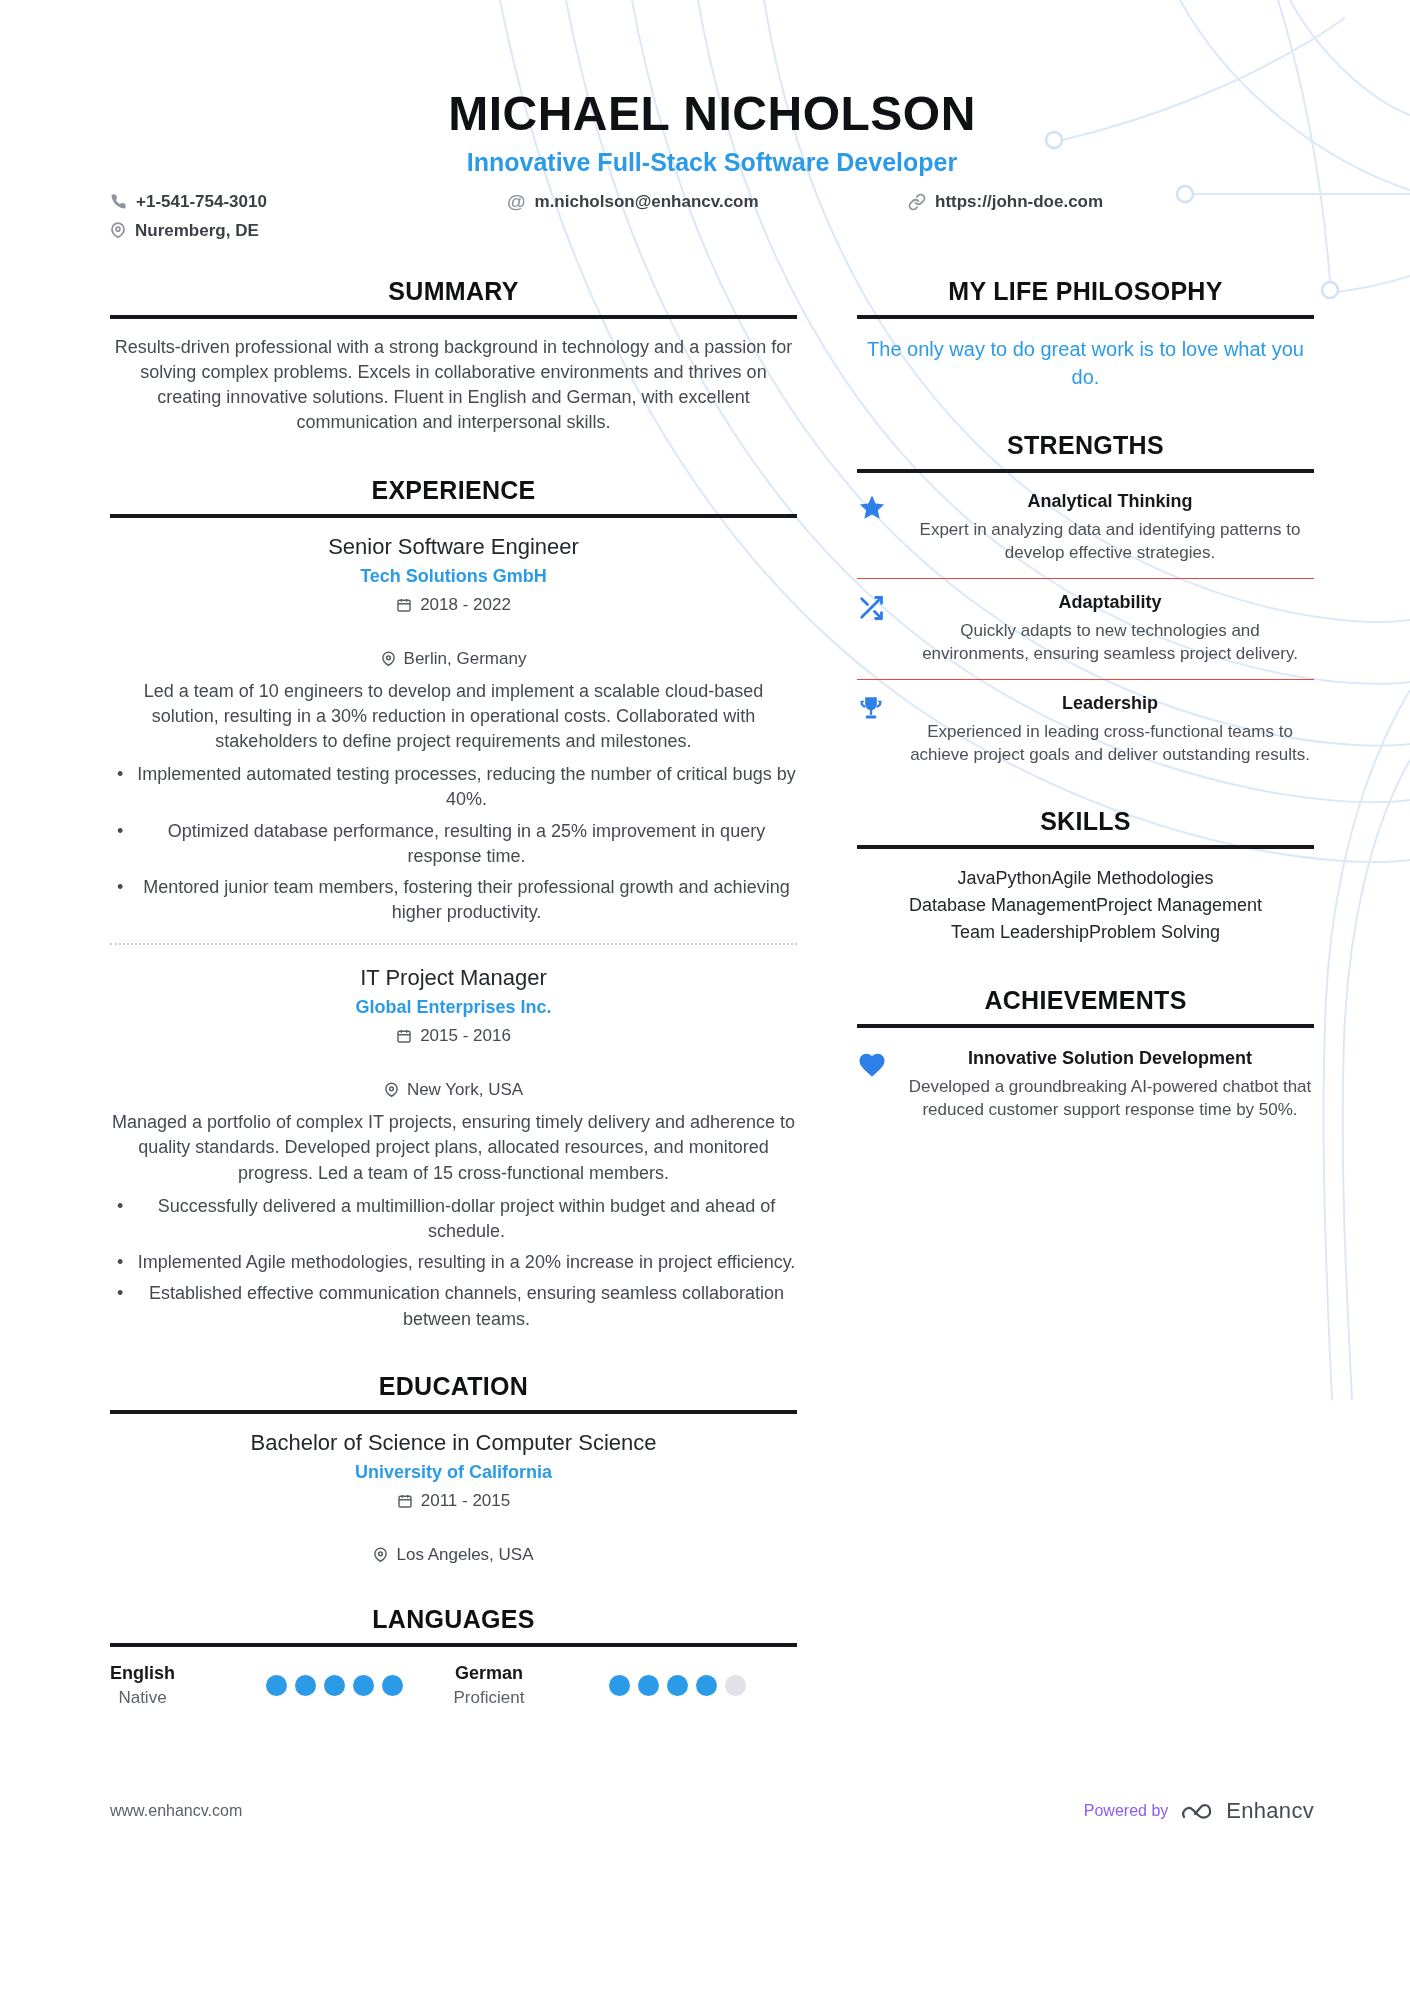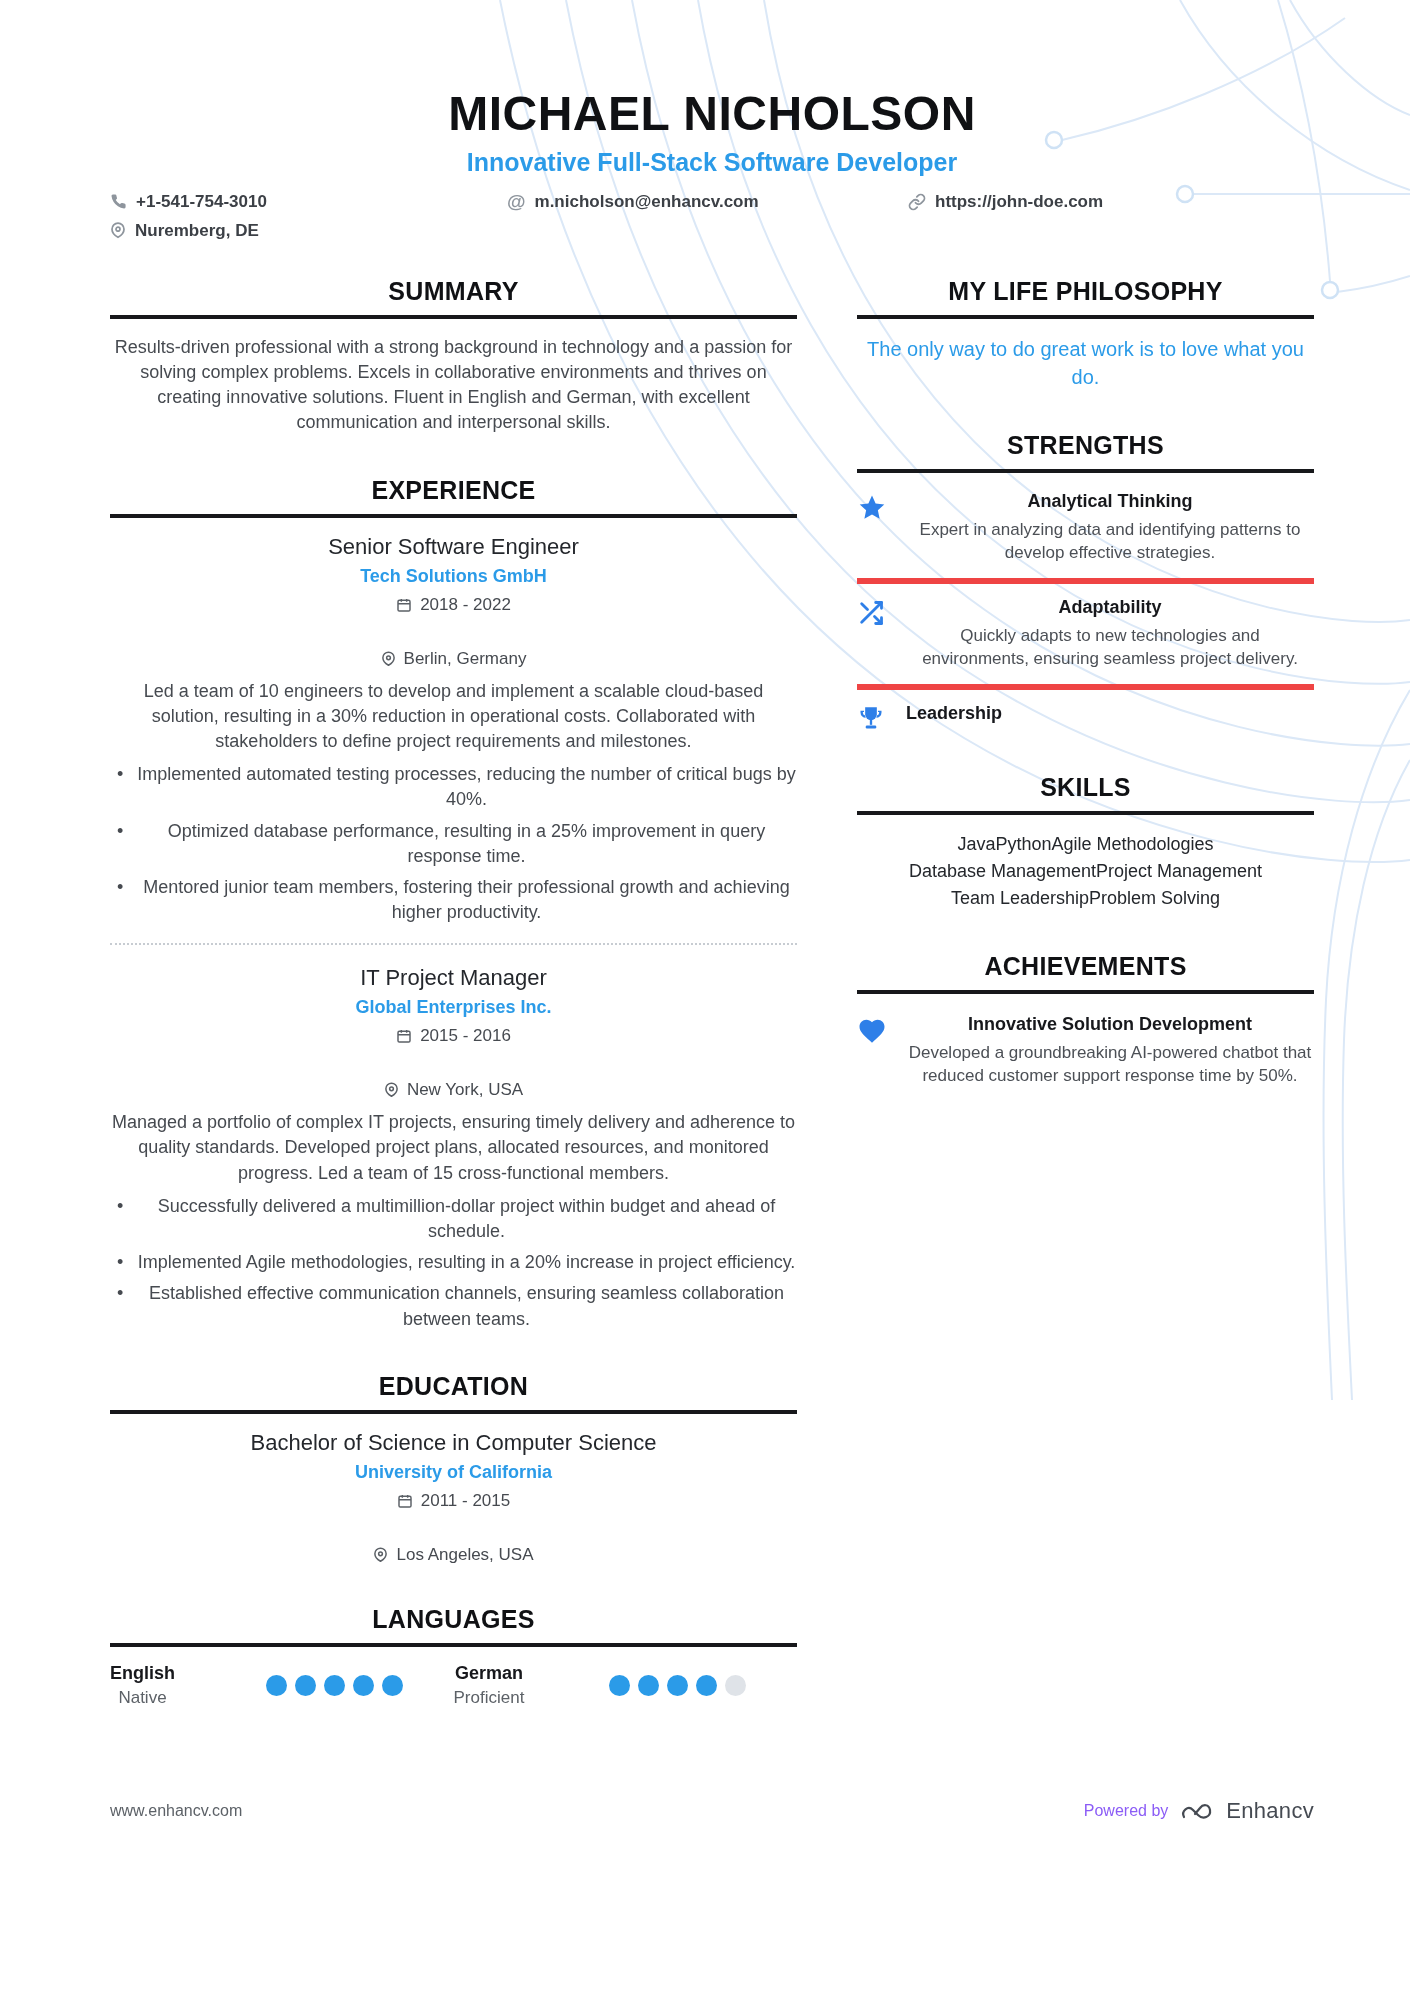--- a/index.html
+++ b/index.html
@@ -39,21 +39,21 @@
   .mi{display:flex;align-items:center;gap:8px;}
   .mi svg{display:block;}
   .desc{font-size:18px;line-height:1.4;color:#464a50;margin:0 0 8px;}
   .bullets{list-style:none;margin:0;padding:0;}
   .bullets li{position:relative;padding-left:26px;font-size:18px;line-height:1.4;color:#464a50;margin-bottom:6px;}
   .bullets li::before{content:"\2022";position:absolute;left:7px;top:0;color:#464a50;}
   .divider{border:none;border-top:2px dotted #c7ccd2;margin:18px 0 20px;}
 
   
   .quote{font-size:20px;line-height:1.4;color:var(--accent);margin:0;}
-  .sitem{display:flex;gap:17px;padding:13px 0;border-bottom:6px solid #ef4444;}
+  .sitem{display:flex;gap:17px;padding:13px 0;border-bottom:1px solid #ef4444;}
   .sitem:first-of-type{padding-top:2px;}
   .sitem:last-of-type{border-bottom:none;padding-bottom:0;}
   .sicon{flex:0 0 32px;padding-top:2px;}
   .sicon svg{display:block;}
   .sname{font-size:18px;font-weight:700;color:#17181c;margin:0 0 6px;}
   .stext{font-size:17px;line-height:1.38;color:#4c5056;margin:0;}
   .skill-row{font-size:18px;line-height:1.5;color:#24272c;}
   .skill{display:inline;}
   .aitem{display:flex;gap:17px;padding-top:4px;}
 
@@ -305,20 +305,21 @@
               <svg width="28" height="28" viewBox="0 0 24 24" fill="var(--icon-blue)">
                   <path d="M7 2h10v6a5 5 0 0 1-10 0V2z"></path>
                   <path d="M6 5H3v1.5A4.5 4.5 0 0 0 7.5 11l-.6-2A2.5 2.5 0 0 1 5 6.5V6h1V5z"></path>
                   <path d="M18 5h3v1.5A4.5 4.5 0 0 1 16.5 11l.6-2A2.5 2.5 0 0 0 19 6.5V6h-1V5z"></path>
                   <rect x="11" y="12.5" width="2" height="4.5"></rect>
                   <rect x="7.5" y="17.5" width="9" height="2.6" rx="1"></rect>
                 </svg>
             </span>
             <div>
               <h4 class="sname">Leadership</h4>
+              <p class="stext">Experienced in leading cross-functional teams to achieve project goals and deliver outstanding results.</p>
             </div>
           </div>
         </section>
 
         <section>
           <h2 class="sec">SKILLS</h2>
           <div>
               <div class="skill-row"><span class="skill">Java</span><span class="skill">Python</span><span class="skill">Agile Methodologies</span></div>
               <div class="skill-row"><span class="skill">Database Management</span><span class="skill">Project Management</span></div>
               <div class="skill-row"><span class="skill">Team Leadership</span><span class="skill">Problem Solving</span></div>

